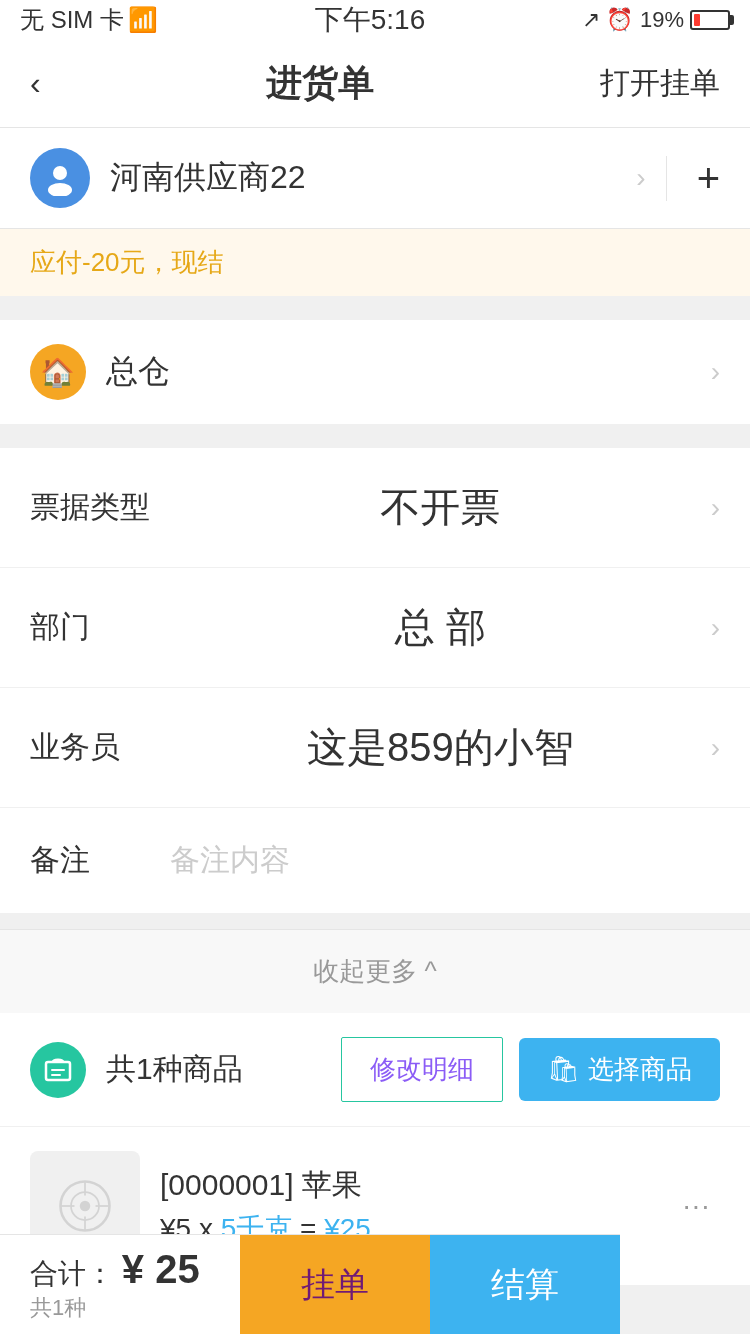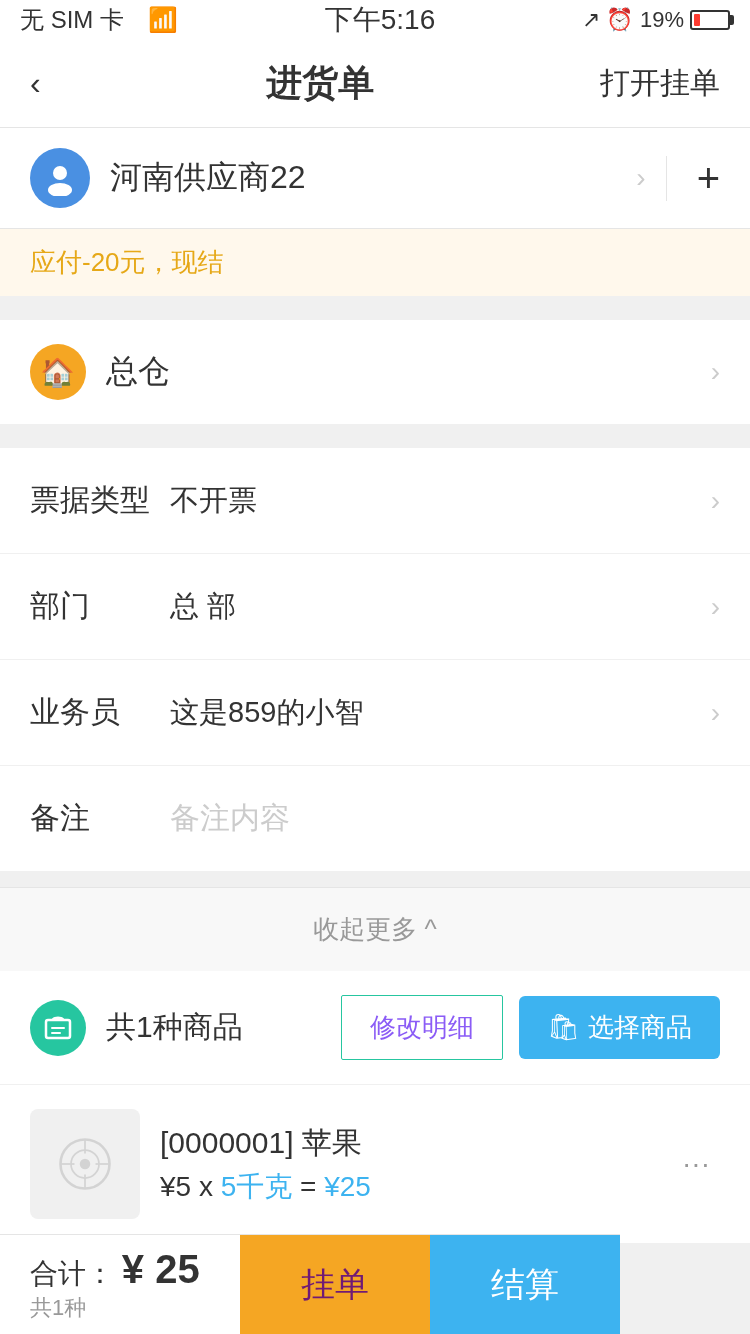--- a/index.html
+++ b/index.html
@@ -17,21 +17,21 @@
     .status-bar {
       height: 40px;
       background: #fff;
       display: flex;
       align-items: center;
       justify-content: space-between;
       padding: 0 20px;
       font-size: 24px;
       color: #333;
     }
-    .status-left { display: flex; align-items: center; gap: 24px; }
+    .status-left { display: flex; align-items: center; gap: 4px; }
     .status-center { font-size: 28px; font-weight: 500; }
     .status-right { display: flex; align-items: center; gap: 6px; font-size: 22px; }
     .battery {
       width: 40px; height: 20px; border: 2px solid #333; border-radius: 3px; position: relative;
       display: flex; align-items: center; padding: 2px;
     }
     .battery::after {
       content: ''; position: absolute; right: -6px; top: 50%; transform: translateY(-50%);
       width: 4px; height: 10px; background: #333; border-radius: 0 2px 2px 0;
     }
@@ -139,22 +139,23 @@
     }
     .form-row:last-child { border-bottom: none; }
     .form-label {
       font-size: 30px;
       color: #333;
       width: 140px;
       flex-shrink: 0;
     }
     .form-value {
       flex: 1;
-      font-size: 29px;
-      color: #333;
+      font-size: 40px;
+      color: #333;
+      text-align: center;
     }
     .form-placeholder {
       flex: 1;
       font-size: 30px;
       color: #ccc;
     }
 
     
     .collapse-bar {
       background: #f8f8f8;

